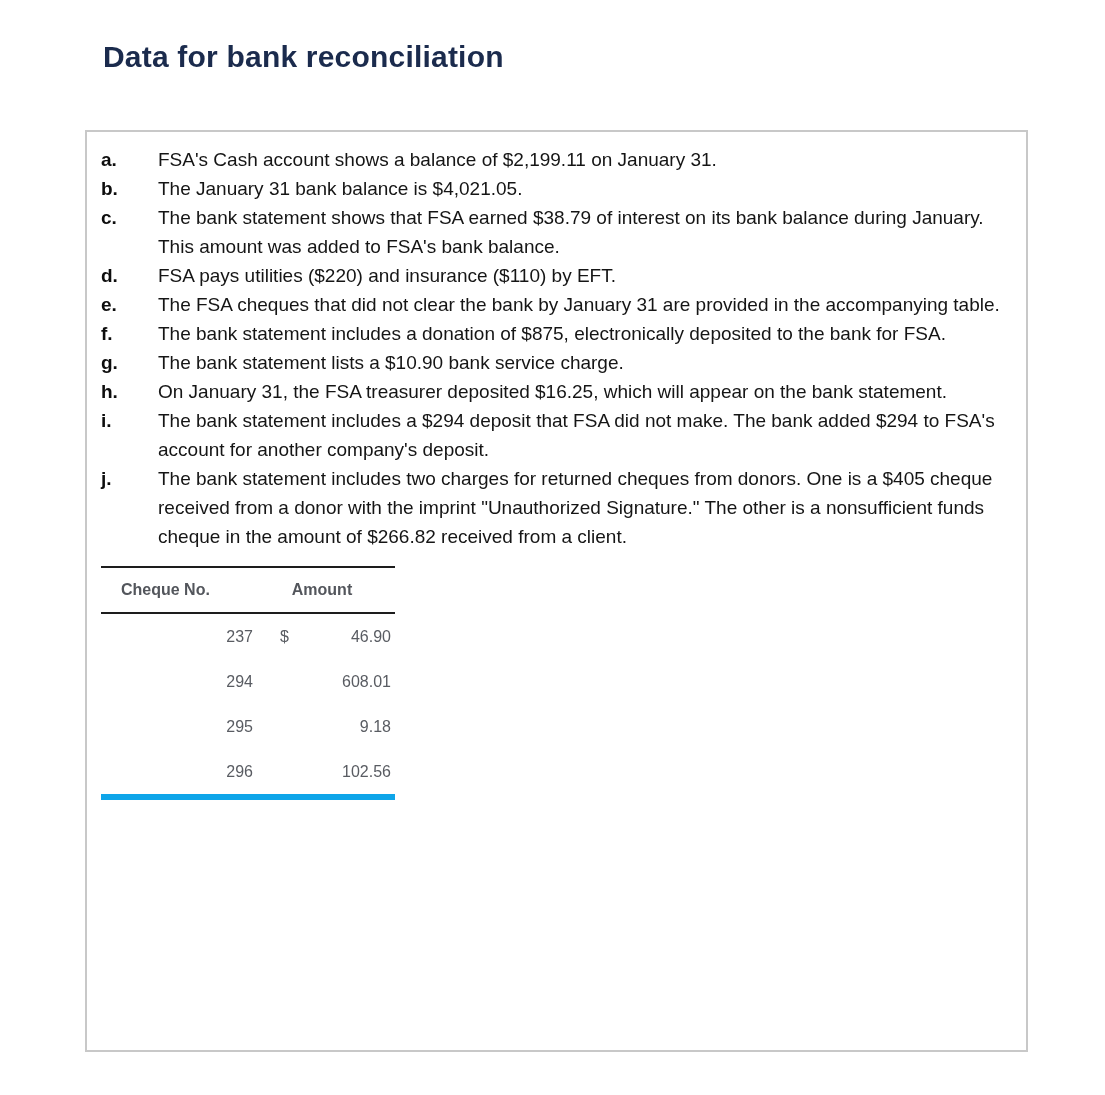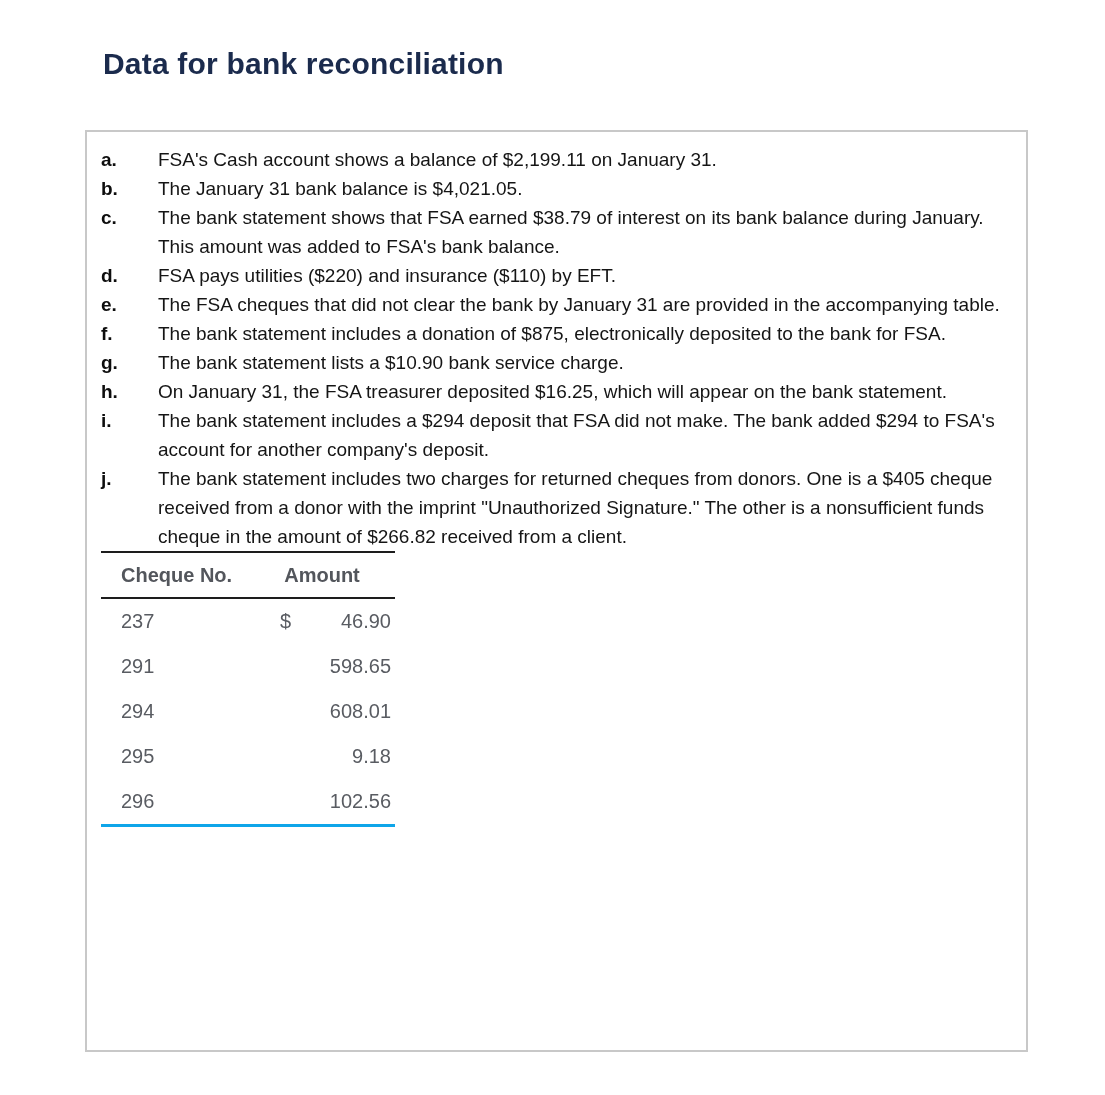--- a/index.html
+++ b/index.html
@@ -7,21 +7,21 @@
     width: 1105px;
     height: 1095px;
     background: #ffffff;
     font-family: "Liberation Sans", sans-serif;
     position: relative;
     overflow: hidden;
   }
   .page-title {
     position: absolute;
     left: 103px;
-    top: 47px;
+    top: 40px;
     font-size: 30px;
     font-weight: 600;
     color: #1b2b4d;
     letter-spacing: 0.2px;
   }
   .content-box {
     position: absolute;
     left: 85px;
     top: 130px;
     width: 943px;
@@ -42,24 +42,25 @@
     font-weight: bold;
     color: #0d0d0d;
   }
   .item-text {
     flex: 1;
     padding-right: 6px;
     margin-left: 12px;
   }
   .cheques-table {
     width: 294px;
+    margin-top: 15px;
     border-top: 2px solid #1d1d1d;
-    border-bottom: 3px solid #0ea5e9;
+    border-bottom: 6px solid #0ea5e9;
     color: #595c62;
-    font-size: 20px;
+    font-size: 16px;
   }
   .table-head {
     display: flex;
     align-items: center;
     height: 46px;
     border-bottom: 2px solid #1d1d1d;
     font-weight: bold;
     color: #53565c;
   }
   .th-cheque {
@@ -72,21 +73,21 @@
     padding-right: 4px;
   }
   .table-row {
     display: flex;
     align-items: center;
     height: 45px;
   }
   .td-cheque {
     width: 152px;
     padding-left: 20px;
-    text-align: left;
+    text-align: right;
   }
   .td-amount {
     flex: 1;
     display: flex;
     justify-content: space-between;
     align-items: center;
     padding-left: 27px;
     padding-right: 4px;
   }
 </style>
@@ -145,27 +146,20 @@
     </div>
 
     <div class="table-row">
       <span class="td-cheque">237</span>
       <span class="td-amount">
         <span>$</span>
         <span>46.90</span>
       </span>
     </div>
     <div class="table-row">
-      <span class="td-cheque">291</span>
-      <span class="td-amount">
-        <span></span>
-        <span>598.65</span>
-      </span>
-    </div>
-    <div class="table-row">
       <span class="td-cheque">294</span>
       <span class="td-amount">
         <span></span>
         <span>608.01</span>
       </span>
     </div>
     <div class="table-row">
       <span class="td-cheque">295</span>
       <span class="td-amount">
         <span></span>

